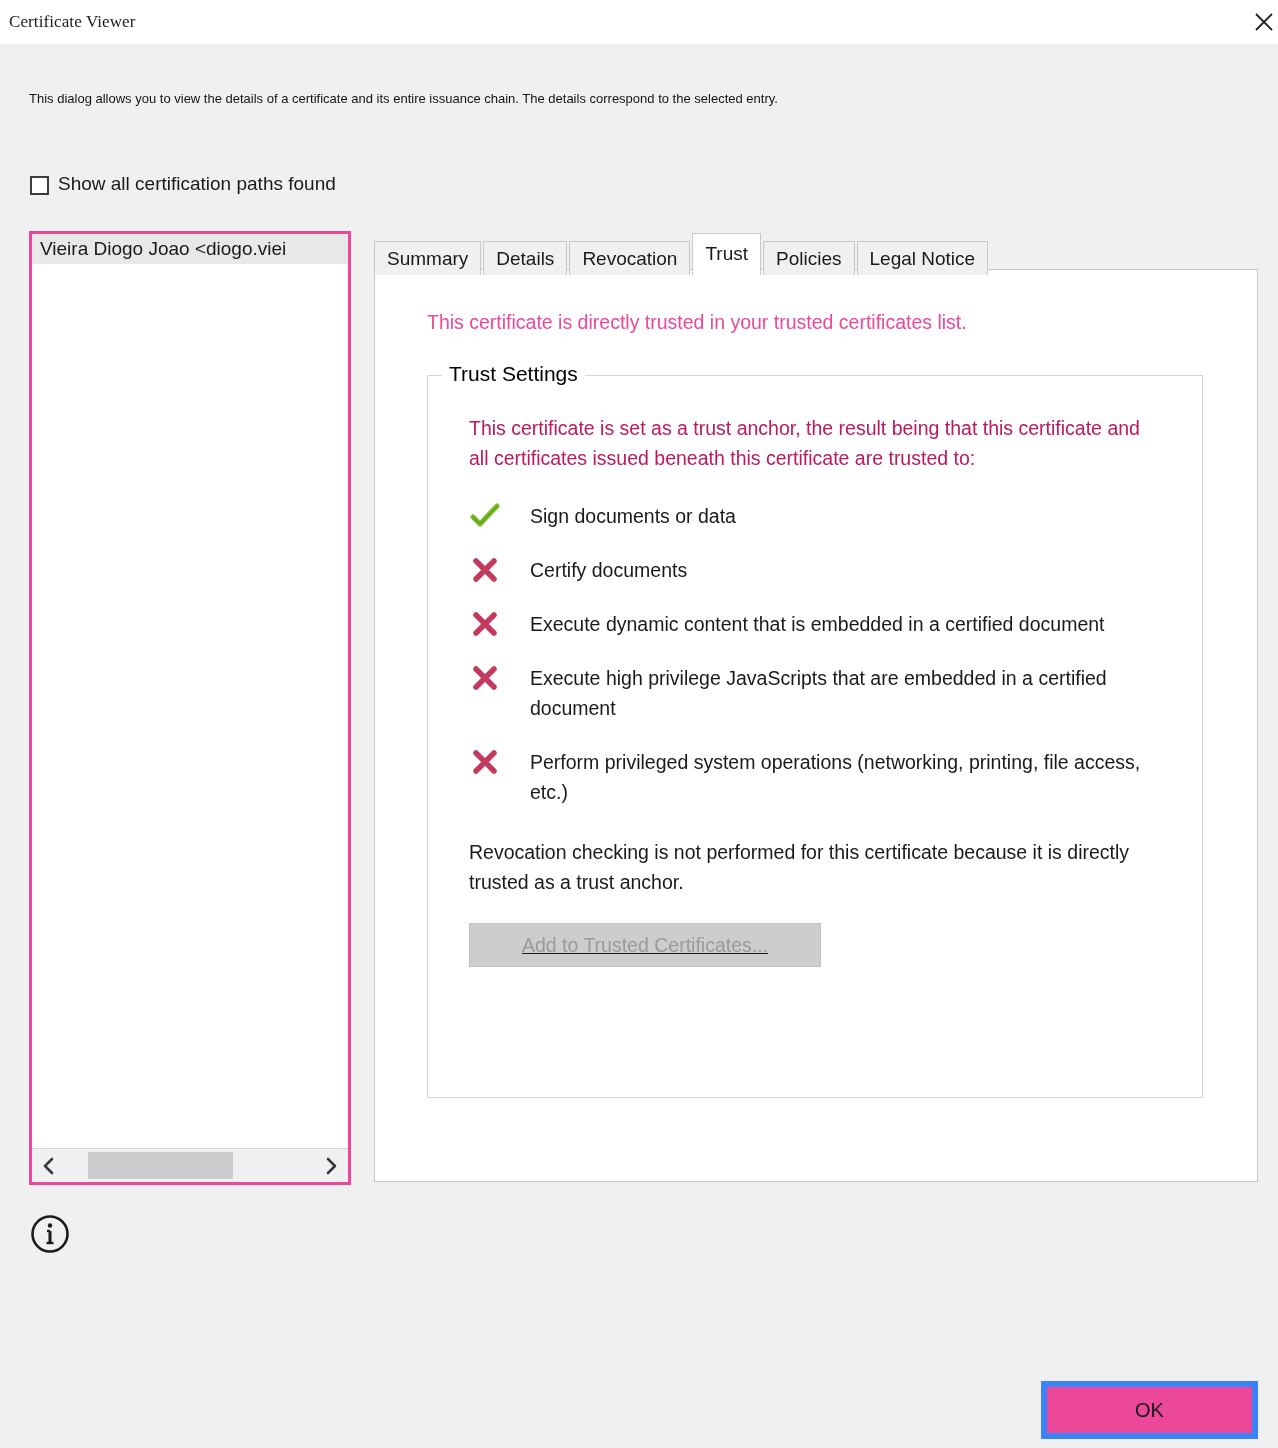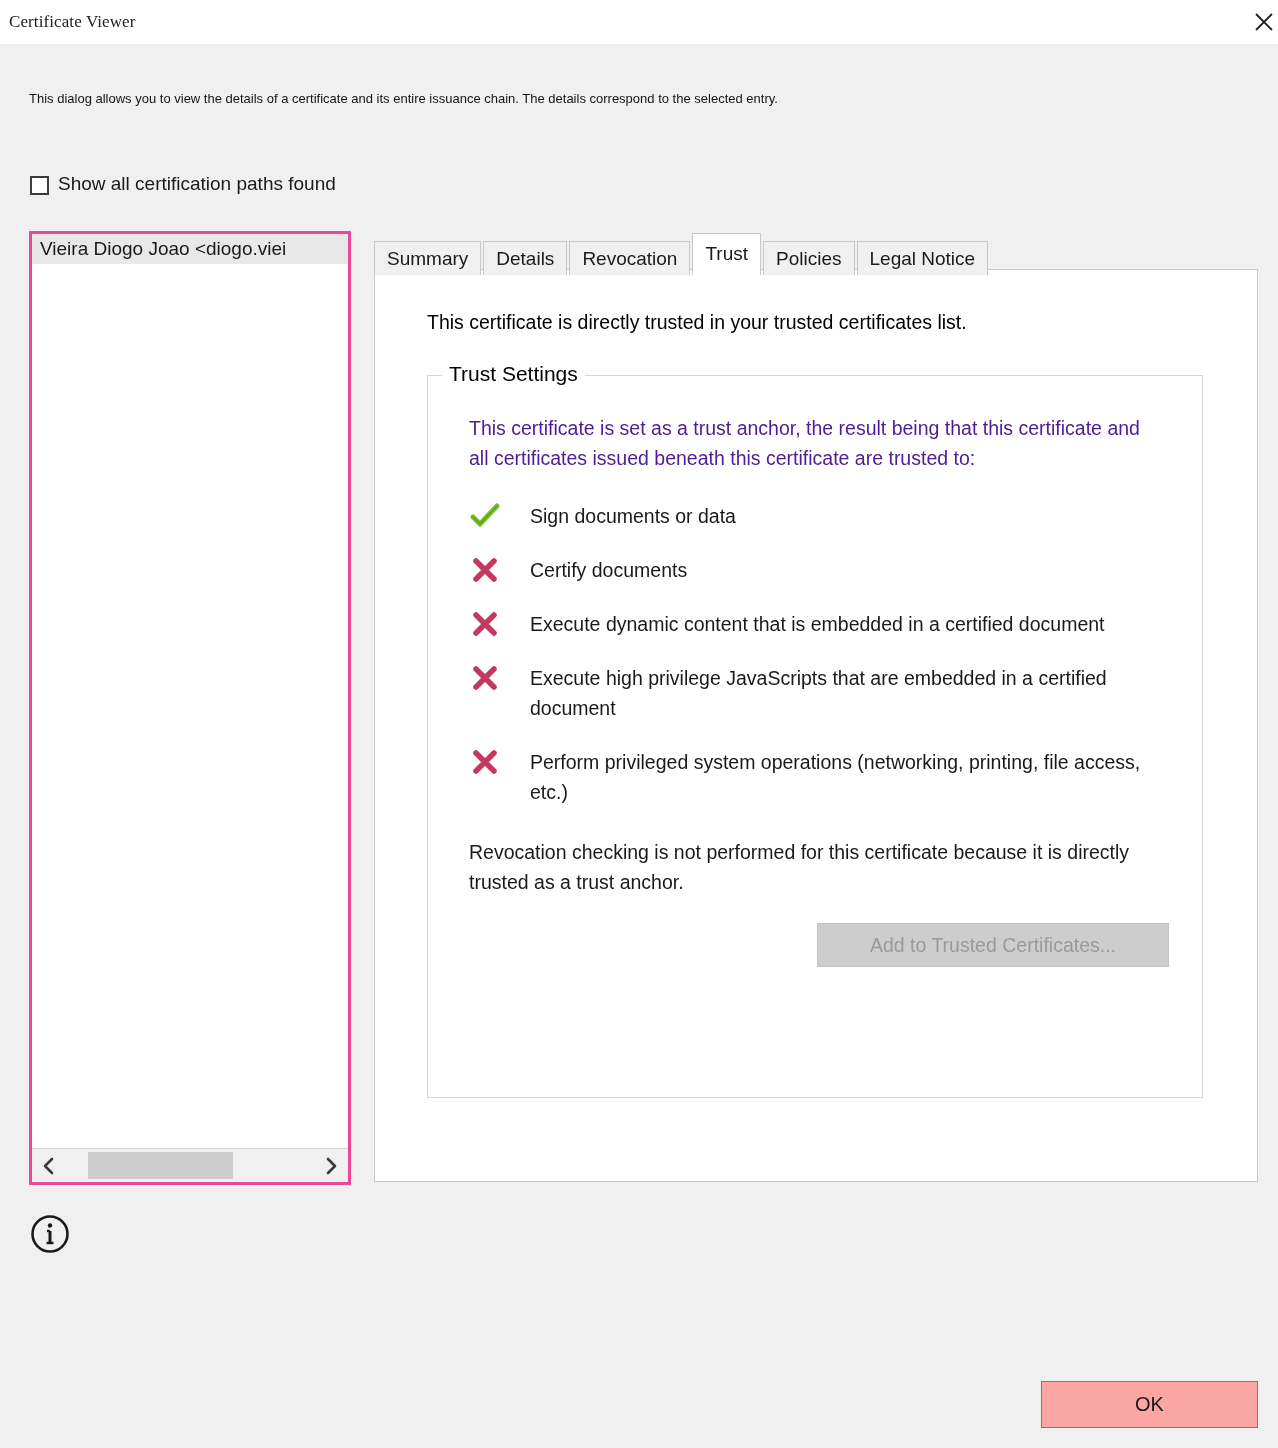--- a/index.html
+++ b/index.html
@@ -177,21 +177,21 @@
     width: 884px; height: 913px;
     background: #ffffff;
     border: 1px solid #c8c8c8;
     box-sizing: border-box;
     z-index: 2;
   }
   .panel-intro {
     position: absolute;
     left: 52px; top: 41px;
     font-size: 19.5px;
-    color: #000000;
+    color: #ec4899;
     white-space: nowrap;
   }
 
   
   .groupbox {
     position: absolute;
     left: 52px; top: 105px;
     width: 776px; height: 723px;
     border: 1px solid #d6d6d6;
     box-sizing: border-box;
@@ -206,21 +206,21 @@
     white-space: nowrap;
   }
   .group-inner {
     position: absolute;
     left: 41px; top: 37px;
     width: 700px;
   }
   .group-desc {
     font-size: 19.5px;
     line-height: 30px;
-    color: #4c1d95;
+    color: #be185d;
     width: 675px;
   }
 
   
   .trust-items {
     margin-top: 28px;
   }
   .trust-item {
     display: flex;
     align-items: flex-start;
@@ -247,22 +247,23 @@
     margin-top: 30px;
     font-size: 19.5px;
     line-height: 30px;
     color: #1a1a1a;
     width: 690px;
   }
 
   .addtrusted-wrap {
     margin-top: 26px;
     display: flex;
-    justify-content: flex-end;
+    justify-content: flex-start;
     width: 700px;
+    text-decoration: underline;
   }
   .addtrusted-btn {
     width: 352px; height: 44px;
     background: #cdcdcd;
     border: 1px solid #c2c2c2;
     box-sizing: border-box;
     color: #9a9a9a;
     font-size: 19.5px;
     font-family: "Liberation Sans", sans-serif;
     cursor: default;
@@ -298,23 +299,23 @@
     font-size: 19.5px;
     line-height: 30px;
     color: #1a1a1a;
     white-space: nowrap;
   }
 
   
   .ok-btn {
     position: absolute;
     left: 1041px; top: 1381px;
-    width: 217px; height: 47px;
-    background: #fca5a5;
-    border: 1px solid #3b82f6;
+    width: 217px; height: 58px;
+    background: #ec4899;
+    border: 6px solid #3b82f6;
     box-sizing: border-box;
     font-size: 20px;
     font-family: "Liberation Sans", sans-serif;
     color: #1a1a1a;
     cursor: pointer;
     display: flex;
     align-items: center;
     justify-content: center;
   }
 </style>

